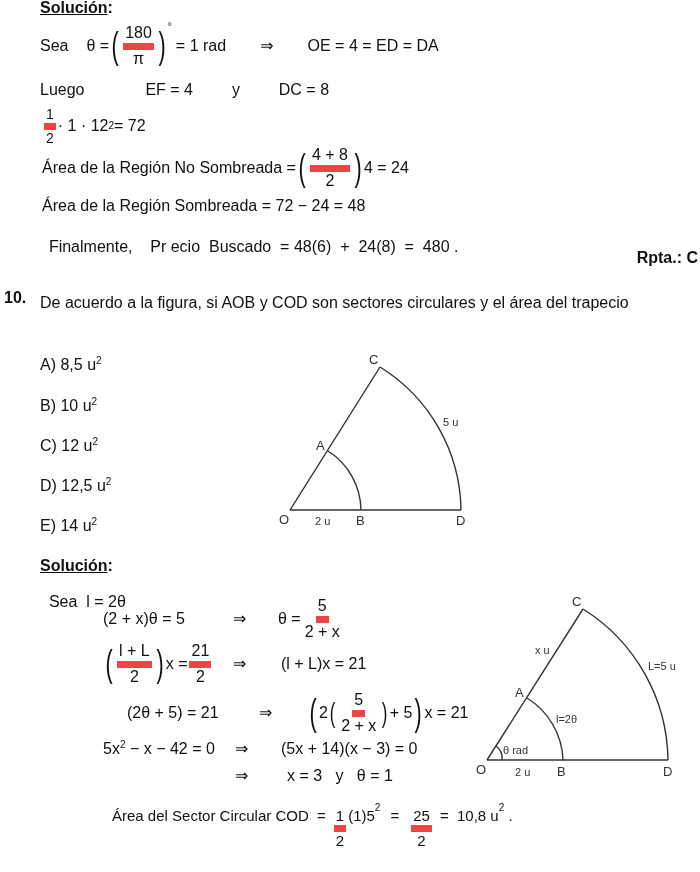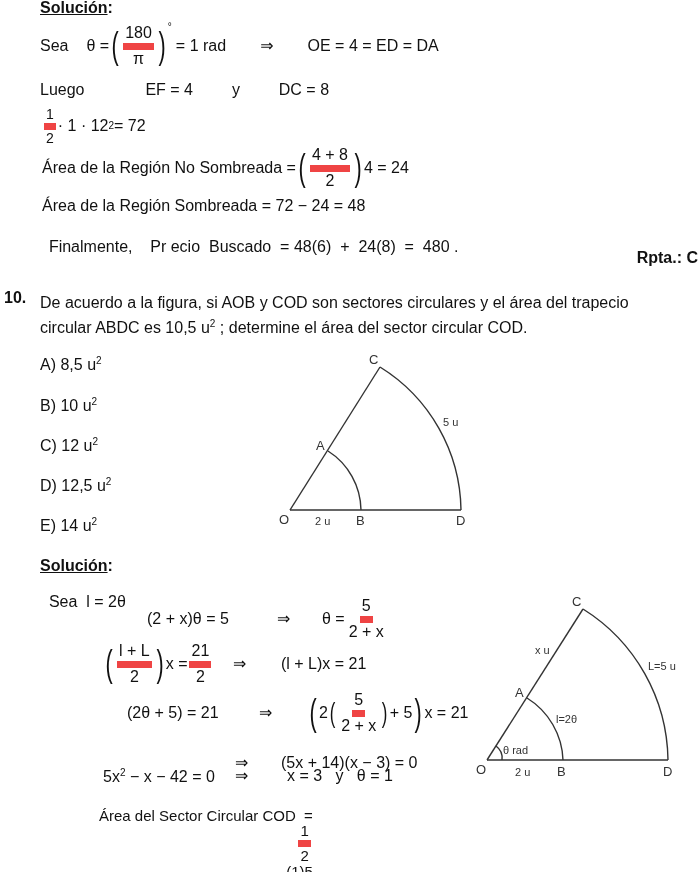--- a/index.html
+++ b/index.html
@@ -87,23 +87,20 @@
 
 <div class="abs bold" style="right:2px; top:250px;">
   <span>Rpta.: C</span>
 </div>
 
 <div class="abs bold" style="left:4px; top:290px;">
   <span>10.</span>
 </div>
 <div class="abs" style="left:40px; top:290px; line-height:25px; font-size:16px;">
   <div>De acuerdo a la figura, si AOB y COD son sectores circulares y el área del trapecio</div>
-  <div>
-    <span>circular ABDC es 10,5 u</span><sup>2</sup><span> ; determine el área del sector circular COD.</span>
-  </div>
 </div>
 
 <div>
   <div class="abs" style="left:40px; top:357px;"><span>A) 8,5 u</span><sup>2</sup></div>
   <div class="abs" style="left:40px; top:398px;"><span>B) 10 u</span><sup>2</sup></div>
   <div class="abs" style="left:40px; top:438px;text-align:right;"><span>C) 12 u</span><sup>2</sup></div>
   <div class="abs" style="left:40px; top:478px;"><span>D) 12,5 u</span><sup>2</sup></div>
   <div class="abs" style="left:40px; top:518px;"><span>E) 14 u</span><sup>2</sup></div>
 </div>
 
@@ -126,21 +123,21 @@
 </svg>
 
 <div class="abs" style="left:40px; top:558px;">
   <span class="head">Solución</span><span class="bold">:</span>
 </div>
 <div class="abs math" style="left:40px; top:578px; white-space:pre;">
   <span style="white-space:pre;">Sea  l = 2θ</span>
 </div>
 
 <div class="abs math" style="left:103px; top:598px; height:42px; display:flex; align-items:center;">
-  <span style="width:130px; display:inline-block;margin-left:44px;">(2 + x)θ = 5</span>
+  <span style="width:130px; display:inline-block;">(2 + x)θ = 5</span>
   <span style="width:45px; display:inline-block;">⇒</span>
   <span>θ =</span>
   <span class="frac">
     <span class="num">5</span>
     <span class="den">2 + x</span>
   </span>
 </div>
 
 <div class="abs math" style="left:103px; top:642px; height:44px; display:flex; align-items:center;">
   <span style="width:130px; display:inline-flex; align-items:center;">
@@ -170,21 +167,21 @@
     <span class="num">5</span>
     <span class="den">2 + x</span>
   </span>
   <span class="paren-md">)</span>
   <span>+ 5</span>
   <span class="paren">)</span>
   <span>x = 21</span>
 </div>
 
 <div class="abs math" style="left:103px; top:741px; display:flex; align-items:center;">
-  <span style="width:132px; display:inline-block;margin-top:28px;"><span>5x</span><sup>2</sup><span> − x − 42 = 0</span></span>
+  <span style="width:132px; display:inline-block;"><span>5x</span><sup>2</sup><span> − x − 42 = 0</span></span>
   <span style="width:46px; display:inline-block;">⇒</span>
   <span>(5x + 14)(x − 3) = 0</span>
 </div>
 
 <div class="abs math" style="left:235px; top:768px; display:flex; align-items:center; white-space:pre;">
   <span style="width:52px; display:inline-block;">⇒</span>
   <span style="white-space:pre;">x = 3   y   θ = 1</span>
 </div>
 
 <svg class="abs" style="left:460px; top:590px;" width="240" height="195" viewBox="460 590 240 195">
@@ -202,21 +199,21 @@
     <text x="557" y="776">B</text>
     <text x="663" y="776">D</text>
     <text x="535" y="654" font-size="11">x u</text>
     <text x="648" y="670" font-size="11">L=5 u</text>
     <text x="556" y="723" font-size="11">l=2θ</text>
     <text x="503" y="754" font-size="11">θ rad</text>
     <text x="515" y="776" font-size="11">2 u</text>
   </g>
 </svg>
 
-<div class="abs math" style="left:99px; top:808px; height:44px; display:flex; align-items:flex-end; font-size:15px;flex-direction:column;">
+<div class="abs math" style="left:112px; top:808px; height:44px; display:flex; align-items:flex-start; font-size:15px;">
   <span style="white-space:pre;">Área del Sector Circular COD  =</span>
   <span class="sp" style="width:6px"></span>
   <span class="frac">
     <span class="num">1</span>
     <span class="den">2</span>
   </span>
   <span>(1)5</span>
     <sup>2</sup>
   <span class="sp" style="width:10px"></span>
   <span>=</span>

